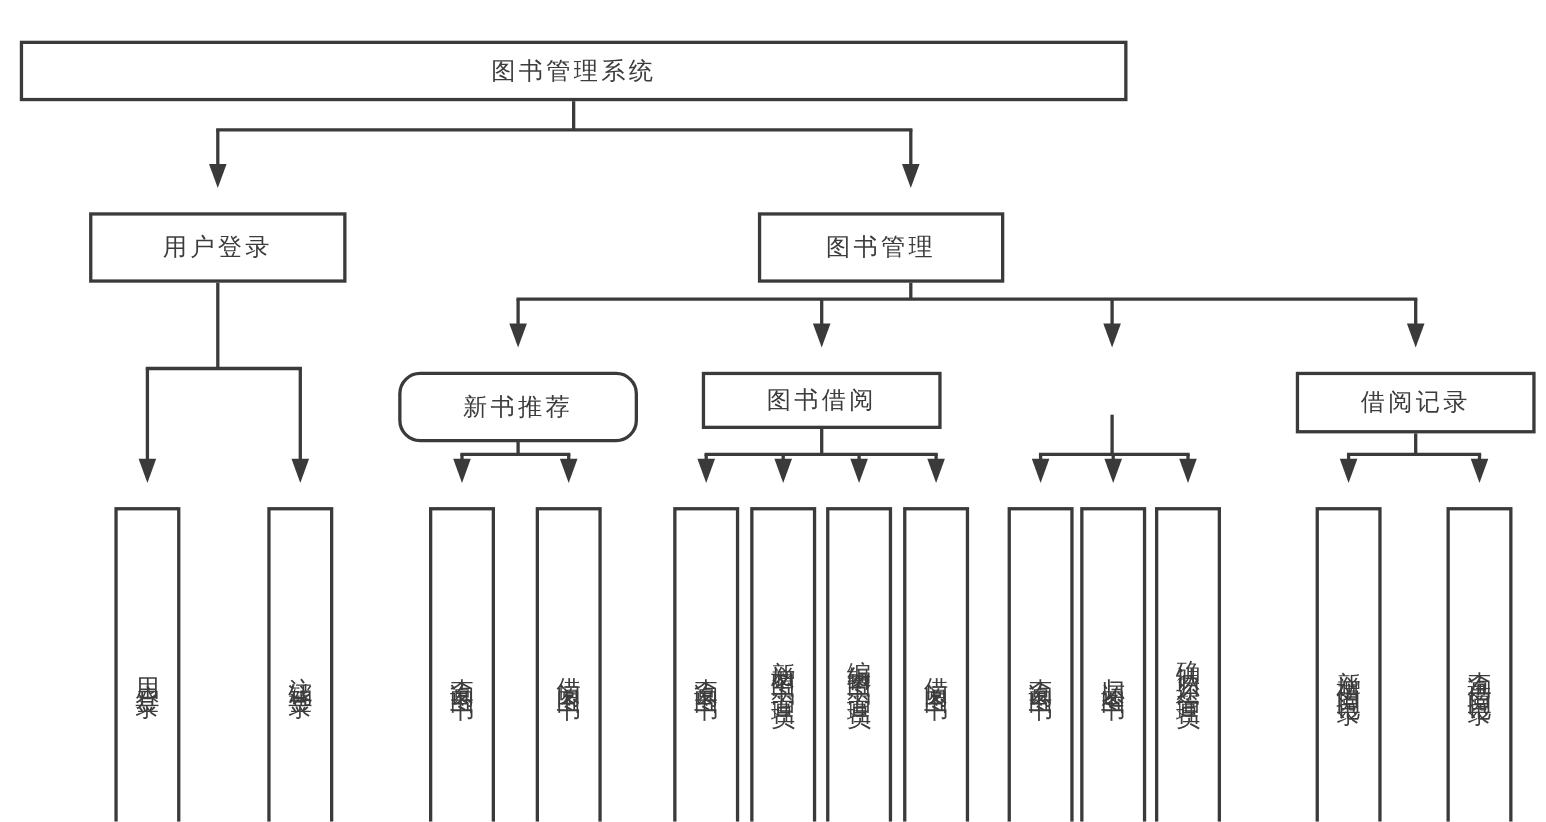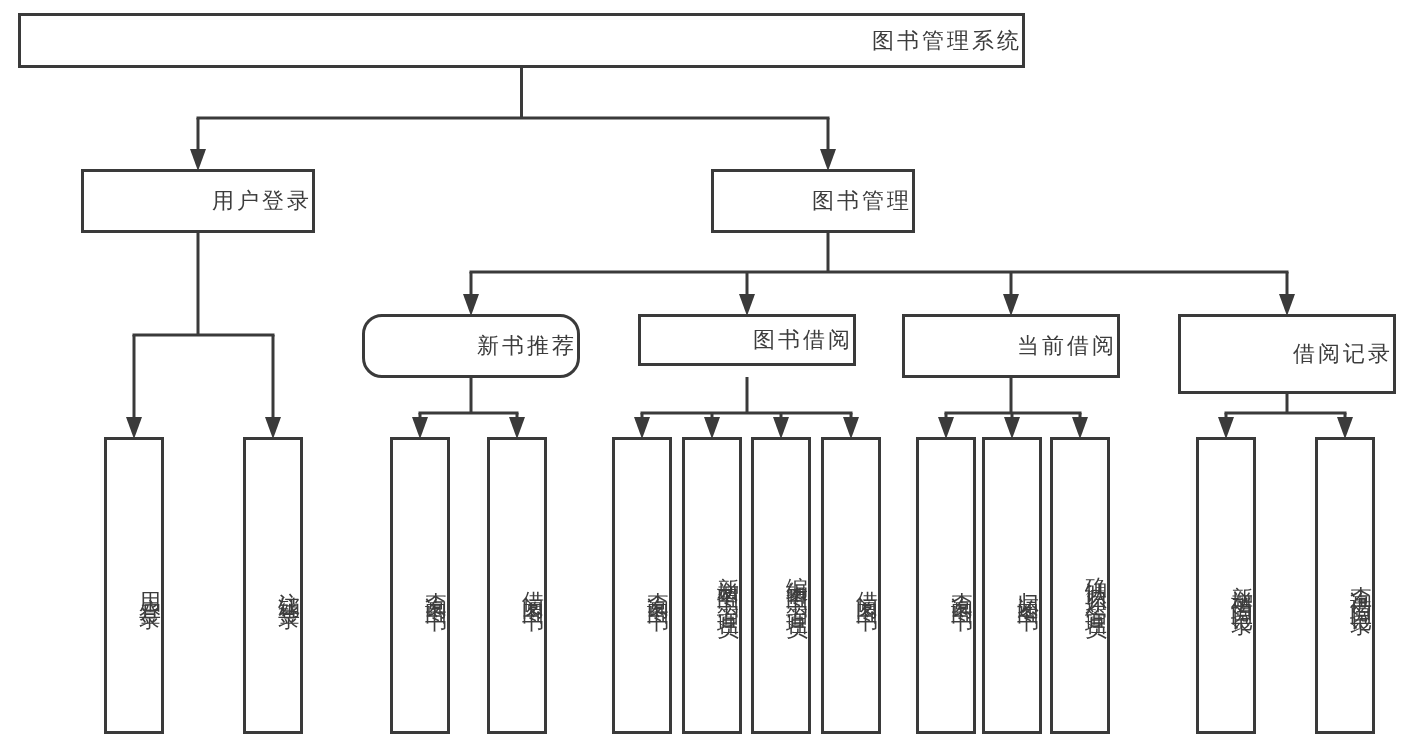--- a/index.html
+++ b/index.html
@@ -17,22 +17,23 @@
     width: 1405px; height: 747px;
     z-index: 0;
   }
   .node {
     position: absolute;
     box-sizing: border-box;
     border: 3px solid #3a3a3a;
     background: #ffffff;
     display: flex;
     align-items: center;
-    justify-content: flex-end;
+    justify-content: center;
     z-index: 1;
+    margin-top: 24px;
   }
   .node .label {
     font-size: 22px;
     letter-spacing: 3px;
     color: #3c3c3c;
     white-space: nowrap;
     text-align: center;
   }
   .node.vertical .label {
     writing-mode: vertical-rl;
@@ -124,33 +125,30 @@
         <polygon points="1337,417 1353,417 1345,439" fill="#3a3a3a"></polygon>
       </g>
     </svg>
 
 <div class="node" style="left: 18px; top: 13px; width: 1007px; height: 55px; border-color: rgb(58, 58, 58);">
       <span class="label" style="color: rgb(60, 60, 60);">图书管理系统</span>
     </div>
     <div class="node" style="left: 81px; top: 169px; width: 234px; height: 64px; border-color: rgb(58, 58, 58);">
       <span class="label" style="color: rgb(60, 60, 60);">用户登录</span>
     </div>
-    <div class="node" style="left: 711px; top: 169px; width: 204px; height: 64px; border-color: rgb(58, 58, 58);">
+    <div class="node" style="left: 689px; top: 169px; width: 224px; height: 64px; border-color: rgb(58, 58, 58);">
       <span class="label" style="color: rgb(60, 60, 60);">图书管理</span>
     </div>
     <div class="node" style="left: 362px; top: 314px; width: 218px; height: 64px; border-color: rgb(58, 58, 58); border-radius: 20px;">
       <span class="label" style="color: rgb(60, 60, 60);">新书推荐</span>
     </div>
     <div class="node" style="left: 638px; top: 314px; width: 218px; height: 52px; border-color: rgb(58, 58, 58);">
       <span class="label" style="color: rgb(60, 60, 60);">图书借阅</span>
     </div>
-    <div class="node" style="left: 902px; top: 314px; width: 218px; height: 64px; border-color: rgb(58, 58, 58);">
-      <span class="label" style="color: rgb(60, 60, 60);">当前借阅</span>
-    </div>
-    <div class="node" style="left: 1178px; top: 314px; width: 218px; height: 80px; border-color: rgb(58, 58, 58);">
+    <div class="node" style="left: 1178px; top: 314px; width: 218px; height: 56px; border-color: rgb(58, 58, 58);">
       <span class="label" style="color: rgb(60, 60, 60);">借阅记录</span>
     </div>
     <div class="node vertical" style="left: 104px; top: 437px; width: 60px; height: 297px; border-color: rgb(58, 58, 58);">
       <span class="label" style="color: rgb(60, 60, 60);">用户登录</span>
     </div>
     <div class="node vertical" style="left: 243px; top: 437px; width: 60px; height: 297px; border-color: rgb(58, 58, 58);">
       <span class="label" style="color: rgb(60, 60, 60);">注销登录</span>
     </div>
     <div class="node vertical" style="left: 390px; top: 437px; width: 60px; height: 297px; border-color: rgb(58, 58, 58);">
       <span class="label" style="color: rgb(60, 60, 60);">查询图书</span>

